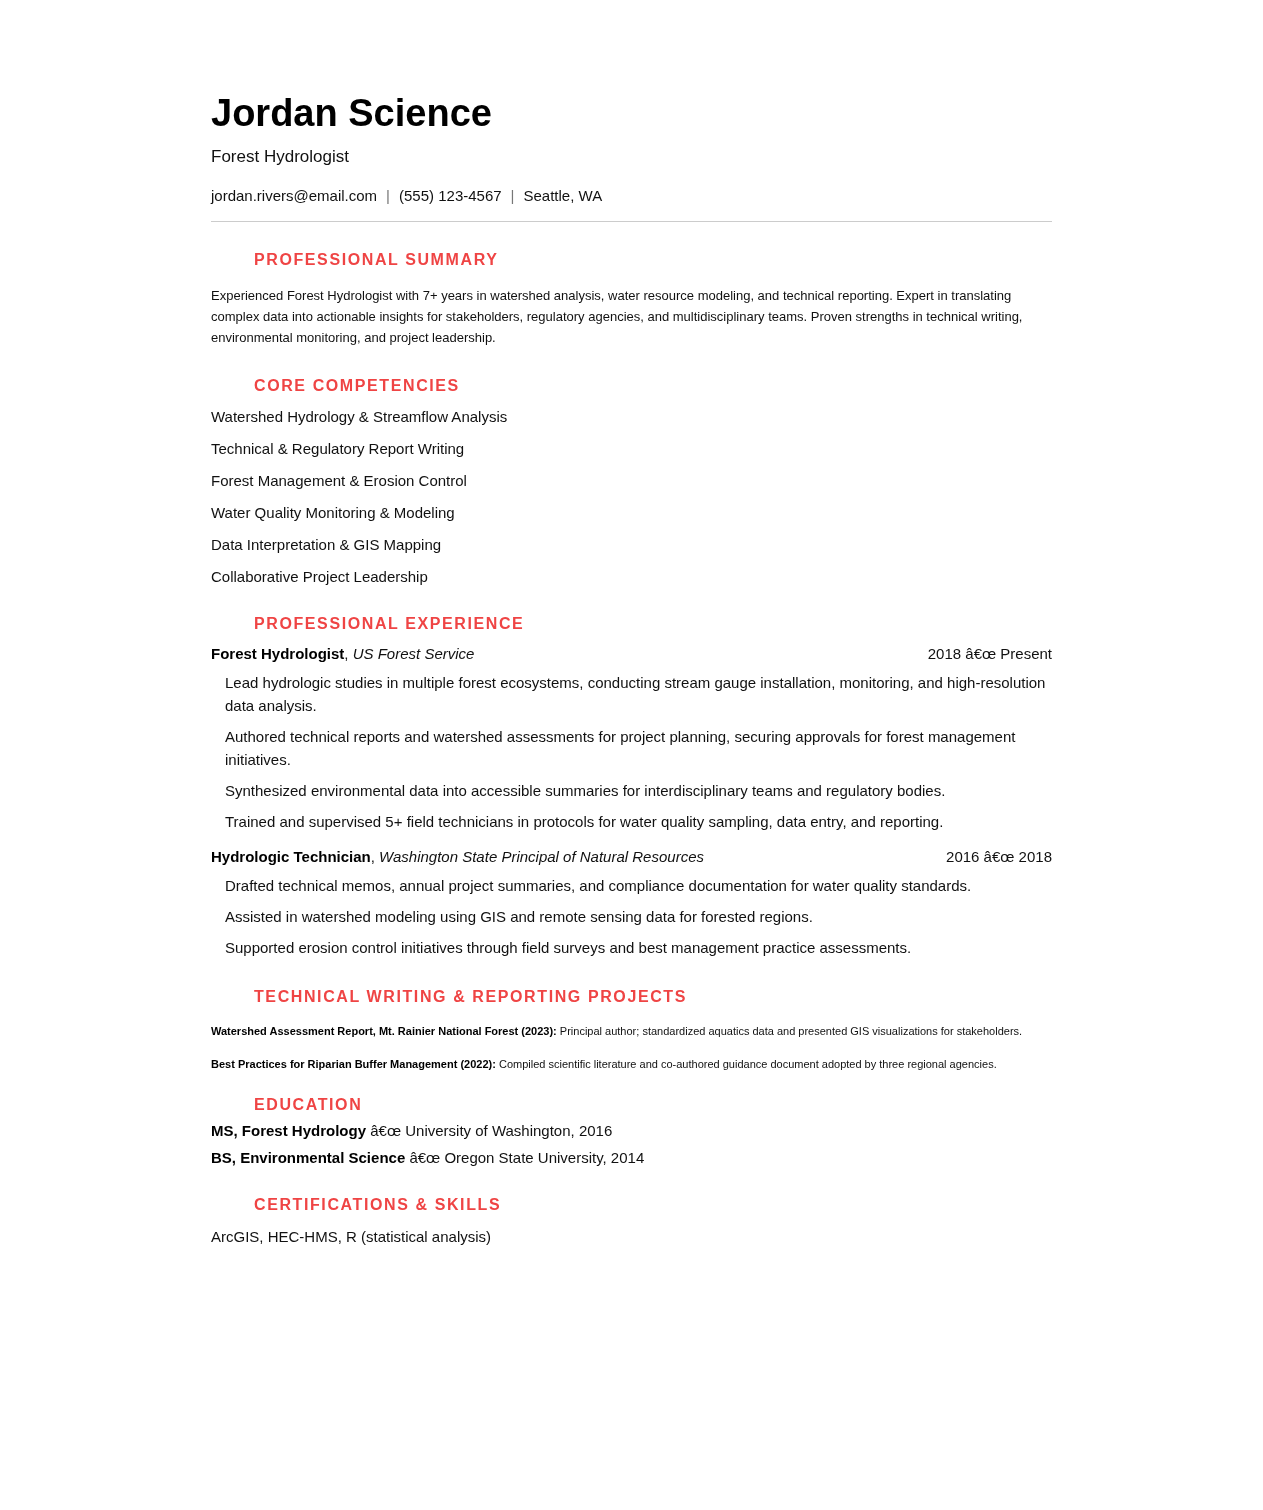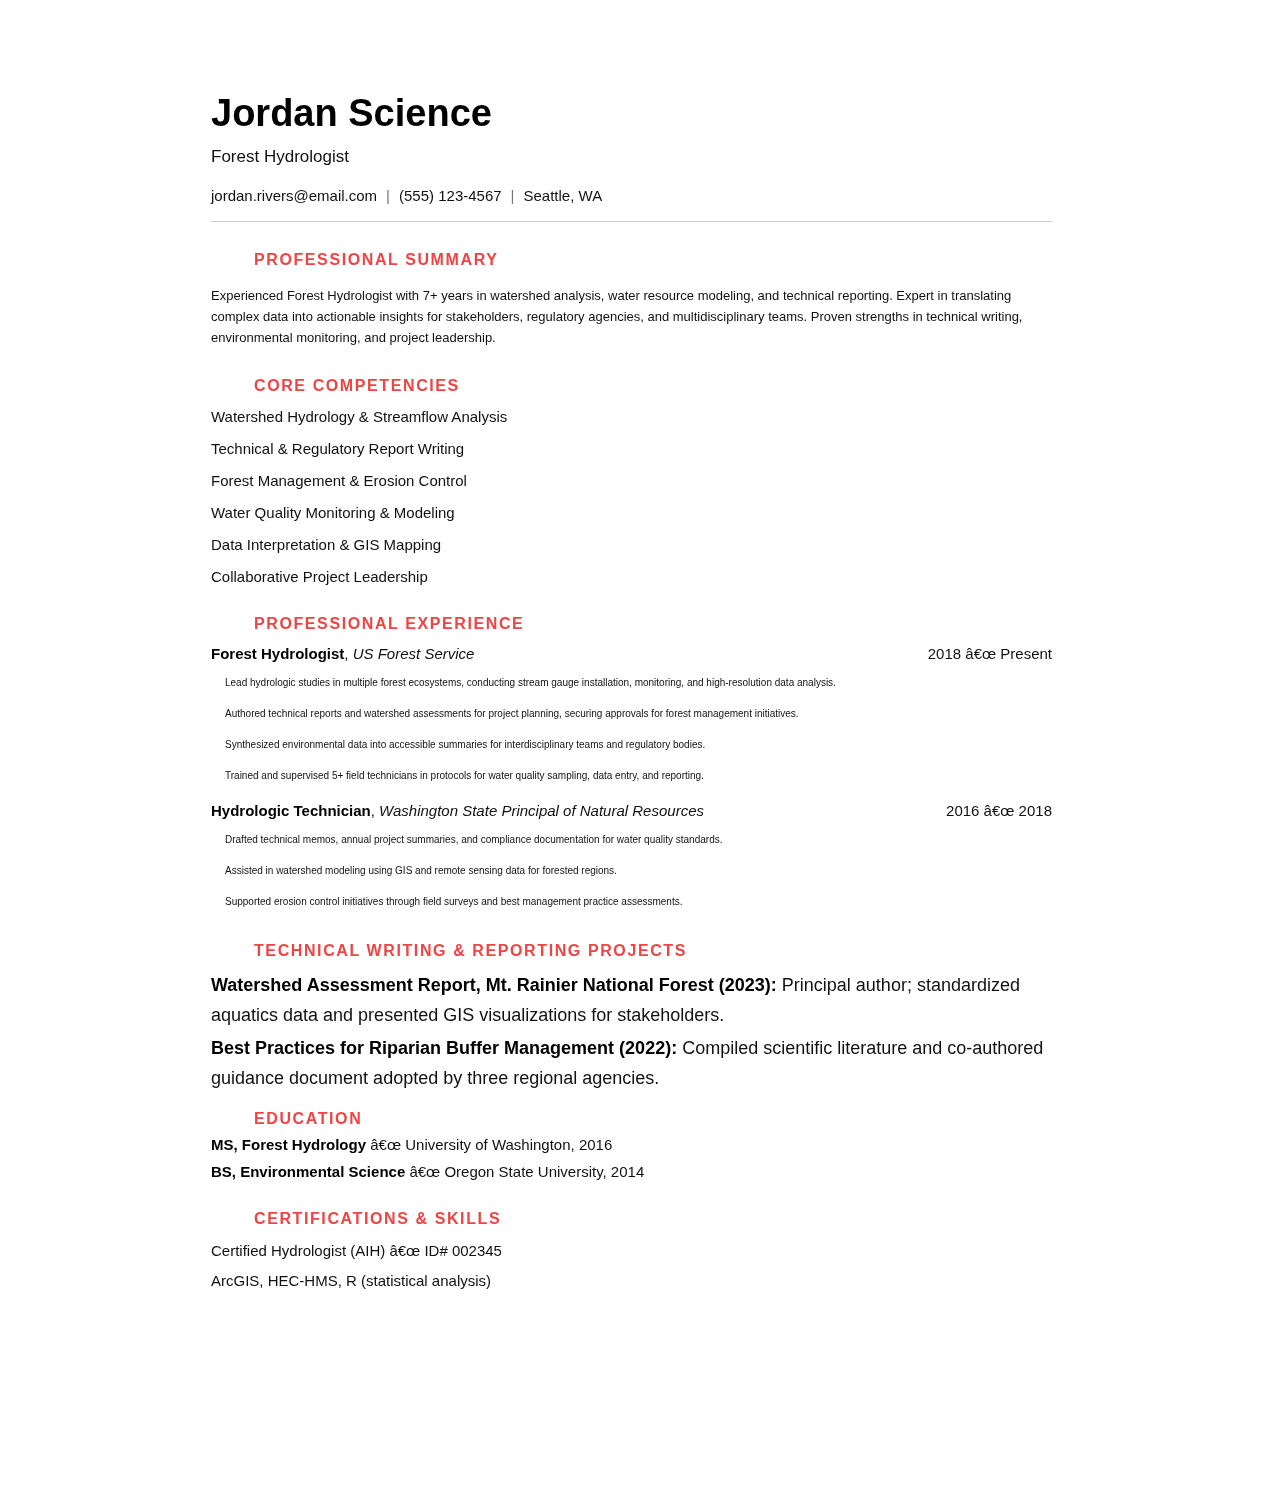--- a/index.html
+++ b/index.html
@@ -82,28 +82,28 @@
     align-items: baseline;
     font-size: 15px;
     line-height: 19px;
   }
   .job-title { font-weight: 700; color: #000000; }
   .job-company { font-style: italic; }
   .job-dates { font-size: 15px; white-space: nowrap; }
   .job-bullets { padding-left: 14px; }
   .job-bullets p {
     margin-top: 8px;
-    font-size: 10px;
+    font-size: 15px;
     line-height: 23px;
   }
 
   
   .projects p.project {
     margin-top: 3px;
-    font-size: 18px;
+    font-size: 11px;
     line-height: 30px;
   }
   .projects p.project:first-of-type { margin-top: 10px; }
   .project-lead { font-weight: 700; color: #000000; }
 
   
   .education { margin-top: 8px; }
   .education p {
     font-size: 15px;
     line-height: 18px;
@@ -189,18 +189,17 @@
     <h2 class="sec tight">EDUCATION</h2>
     <div class="education">
       <p><span class="edu-degree">MS, Forest Hydrology</span><span> â€œ University of Washington, 2016</span></p>
       <p><span class="edu-degree">BS, Environmental Science</span><span> â€œ Oregon State University, 2014</span></p>
     </div>
   </section>
 
   <section>
     <h2 class="sec">CERTIFICATIONS &amp; SKILLS</h2>
     <div class="certs">
-      <p>Certified Hydrologist (AIH) â€œ ID# 002345</p>
       <p>ArcGIS, HEC-HMS, R (statistical analysis)</p>
     </div>
   </section>
 
 </div>
 
 </body></html>

